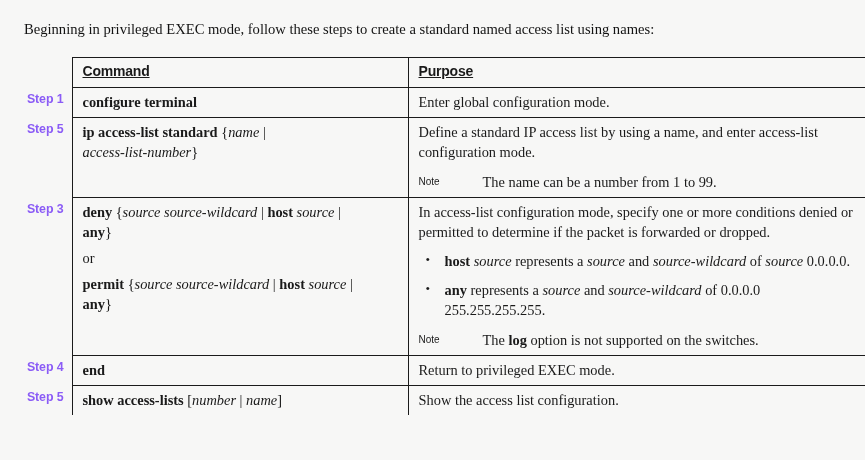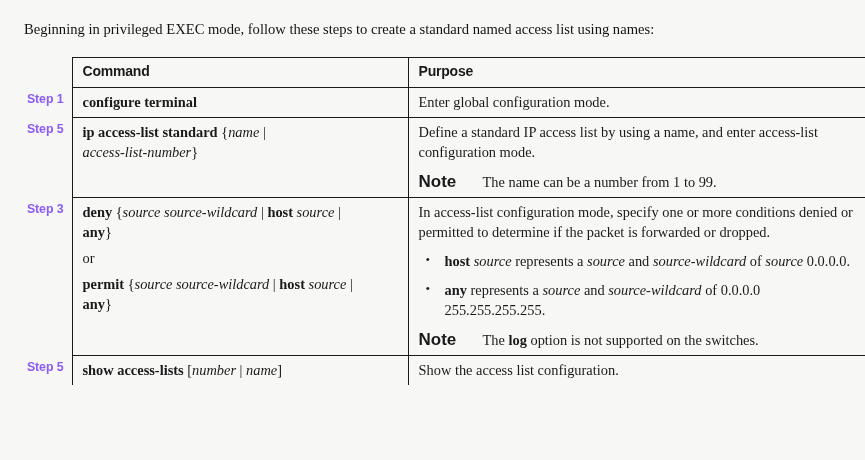--- a/index.html
+++ b/index.html
@@ -86,42 +86,43 @@
   
   .hdr {
     font-family: "Liberation Sans", "DejaVu Sans", sans-serif;
     font-weight: bold;
     font-size: 14px;
     letter-spacing: -0.2px;
   }
   tr.header td.cmd, tr.header td.purp {
     padding-top: 3px;
     padding-bottom: 6px;
+    text-decoration: underline;
   }
 
   
   .b  { font-weight: bold; }
   .i  { font-style: italic; text-align: right; }
   .cmdline { display: block; }
   .or-line { display: block; margin: 6px 0 6px 0; }
 
   .note {
     display: block;
     margin-top: 10px;
     text-indent: 0;
     padding-left: 64px;
     position: relative;
   }
   .note .note-tag {
     position: absolute;
     left: 0;
     top: 0;
     font-family: "Liberation Sans", "DejaVu Sans", sans-serif;
-    font-weight: bold;
-    font-size: 17px;
+    font-weight: normal;
+    font-size: 10px;
   }
 
   ul.bullets {
     list-style: none;
     margin: 9px 0 0 0;
     padding: 0;
   }
   ul.bullets li {
     position: relative;
     padding-left: 26px;
@@ -190,20 +191,29 @@
           <td class="purp pcell">
             <p>In access-list configuration mode, specify one or more conditions denied or permitted to determine if the packet is forwarded or dropped.</p>
             <ul class="bullets">
               <li><span class="bullet-dot">•</span><span class="b">host </span><span class="i">source</span><span> represents a </span><span class="i">source</span><span> and </span><span class="i">source-wildcard</span><span> of </span><span class="i">source</span><span> 0.0.0.0.</span></li>
               <li><span class="bullet-dot">•</span><span class="b">any</span><span> represents a </span><span class="i">source</span><span> and </span><span class="i">source-wildcard</span><span> of 0.0.0.0 255.255.255.255.</span></li>
             </ul>
             <span class="note"><span class="note-tag">Note</span><span>The </span><span class="b">log</span><span> option is not supported on the switches.</span></span>
           </td>
         </tr>
         <tr>
+          <td class="step">Step 4</td>
+          <td class="cmd">
+            <span class="cmdline"><span class="b">end</span></span>
+          </td>
+          <td class="purp pcell">
+            <p>Return to privileged EXEC mode.</p>
+          </td>
+        </tr>
+        <tr>
           <td class="step">Step 5</td>
           <td class="cmd">
             <span class="cmdline"><span class="b">show access-lists </span><span>[</span><span class="i">number</span><span> | </span><span class="i">name</span><span>]</span></span>
           </td>
           <td class="purp pcell">
             <p>Show the access list configuration.</p>
           </td>
         </tr>
       </tbody>
   </table>

